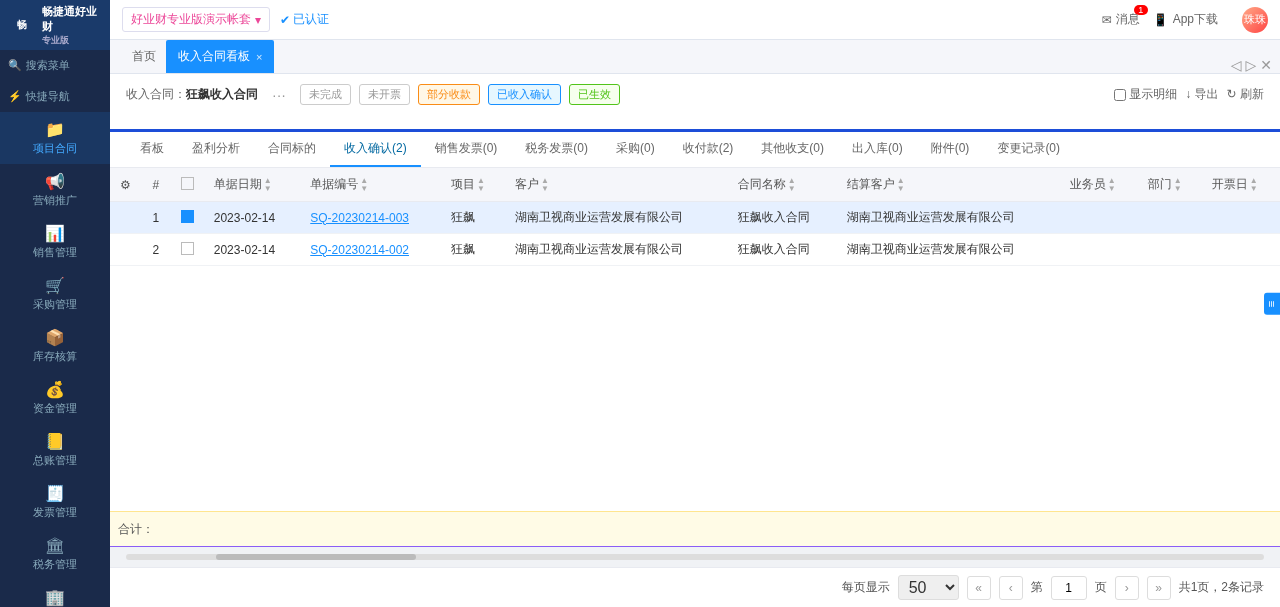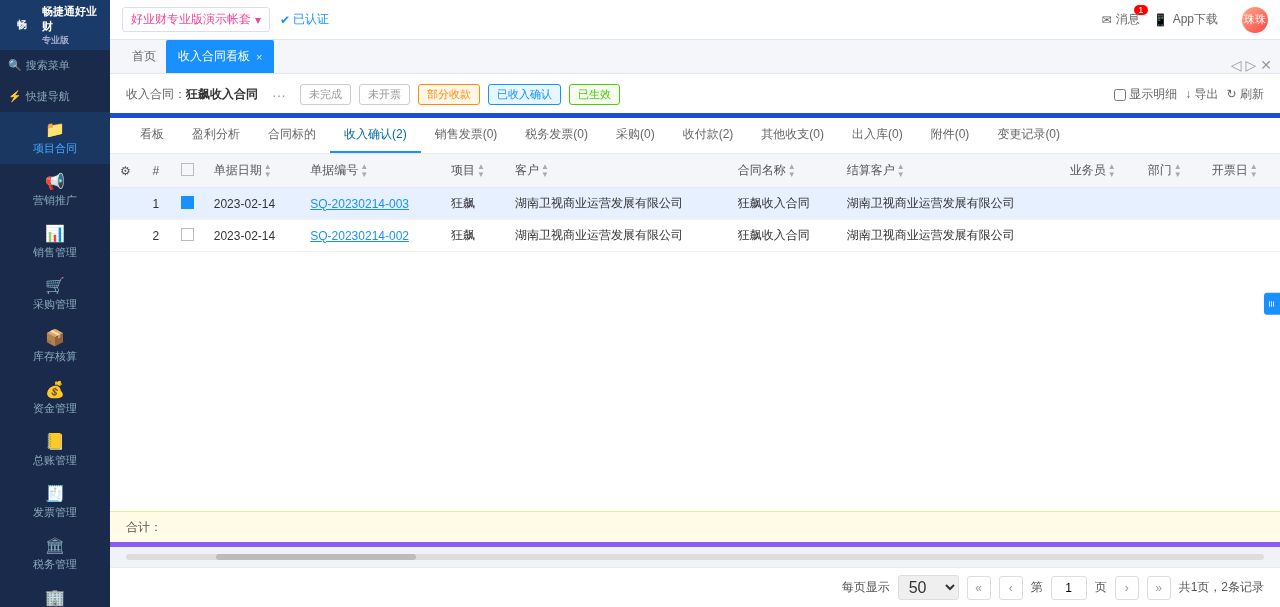--- a/index.html
+++ b/index.html
@@ -33,21 +33,21 @@
     .content-area { flex: 1; display: flex; flex-direction: column; overflow: hidden; }
 
     
     .tabbar { height: 34px; background: #f5f6fa; border-bottom: 1px solid #e0e5ee; display: flex; align-items: flex-end; padding: 0 0 0 12px; }
     .tabbar-home { padding: 0 10px; height: 100%; display: flex; align-items: center; color: #666; font-size: 12px; cursor: pointer; }
     .tabbar-tab { height: 100%; display: flex; align-items: center; gap: 6px; padding: 0 12px; background: #1890ff; color: #fff; font-size: 12px; cursor: pointer; border-radius: 2px 2px 0 0; }
     .tabbar-tab-close { cursor: pointer; opacity: 0.8; font-size: 11px; }
     .tabbar-nav { margin-left: auto; display: flex; align-items: center; gap: 4px; padding-right: 8px; color: #999; cursor: pointer; font-size: 14px; }
 
     
-    .page-header { padding: 10px 16px 0; background: #fff; border-bottom: 5px solid #1d4ed8; }
+    .page-header { padding: 10px 16px 16px; background: #fff; border-bottom: 3px solid #1d4ed8; }
     .page-title-row { display: flex; align-items: center; gap: 10px; margin-bottom: 8px; }
     .page-title-more { color: #999; cursor: pointer; font-size: 14px; padding: 0 4px; }
     .status-tag { border: 1px solid #ccc; border-radius: 3px; padding: 2px 8px; font-size: 11px; color: #999; cursor: pointer; }
     .status-tag.orange { border-color: #fa8c16; color: #fa8c16; background: #fff7e6; }
     .status-tag.blue { border-color: #1890ff; color: #1890ff; background: #e6f7ff; }
     .status-tag.green { border-color: #52c41a; color: #52c41a; background: #f6ffed; }
     .page-header-right { margin-left: auto; display: flex; align-items: center; gap: 8px; color: #666; font-size: 12px; cursor: pointer; }
 
     
     .inner-tabs { display: flex; align-items: flex-end; gap: 0; padding: 0 16px; border-bottom: 1px solid #e8eaf0; background: #fff; }
@@ -63,21 +63,21 @@
     thead th.num-col { width: 30px; text-align: center; }
     thead th.cb-col { width: 28px; text-align: center; }
     tbody tr { border-bottom: 1px solid #f0f2f5; }
     tbody tr.selected { background: #e6f0ff; }
     tbody td { padding: 7px 10px; color: #333; white-space: nowrap; }
     tbody td.center { text-align: center; }
     .link { color: #1890ff; cursor: pointer; text-decoration: underline; }
     .cb-box { width: 13px; height: 13px; border: 1px solid #bbb; display: inline-block; cursor: pointer; }
 
     
-    .total-bar { height: 36px; background: #fffbe6; border-top: 1px solid #ffe58f; border-bottom: 5px solid #8b5cf6; display: flex; align-items: center; padding: 0 16px; font-size: 12px; color: #555; }
+    .total-bar { height: 36px; background: #fffbe6; border-top: 1px solid #ffe58f; border-bottom: 1px solid #8b5cf6; display: flex; align-items: center; padding: 0 8px; font-size: 12px; color: #555; }
 
     
     .scroll-area { height: 20px; background: #f0f2f5; display: flex; align-items: center; padding: 0 16px; }
     .scroll-track { flex: 1; height: 6px; background: #ddd; border-radius: 3px; position: relative; }
     .scroll-thumb { width: 200px; height: 6px; background: #bbb; border-radius: 3px; position: absolute; left: 90px; }
 
     
     .pagination { height: 40px; background: #fff; border-top: 1px solid #e8eaf0; display: flex; align-items: center; justify-content: flex-end; padding: 0 16px; gap: 8px; font-size: 12px; color: #555; }
     .pagination-select { border: 1px solid #ddd; border-radius: 3px; padding: 2px 6px; font-size: 16px; color: #333; }
     .pagination-btn { width: 24px; height: 24px; border: 1px solid #ddd; border-radius: 3px; display: flex; align-items: center; justify-content: center; cursor: pointer; color: #999; font-size: 12px; background: #fff; }

